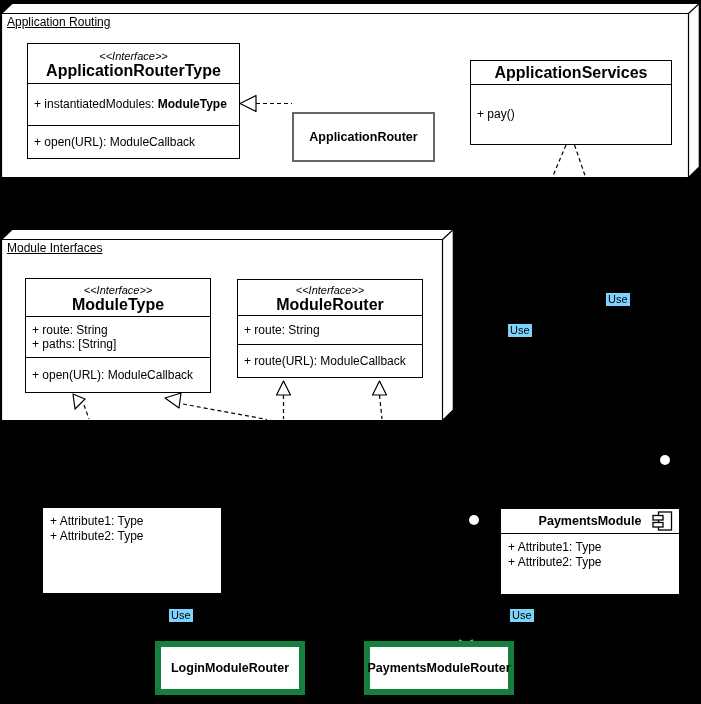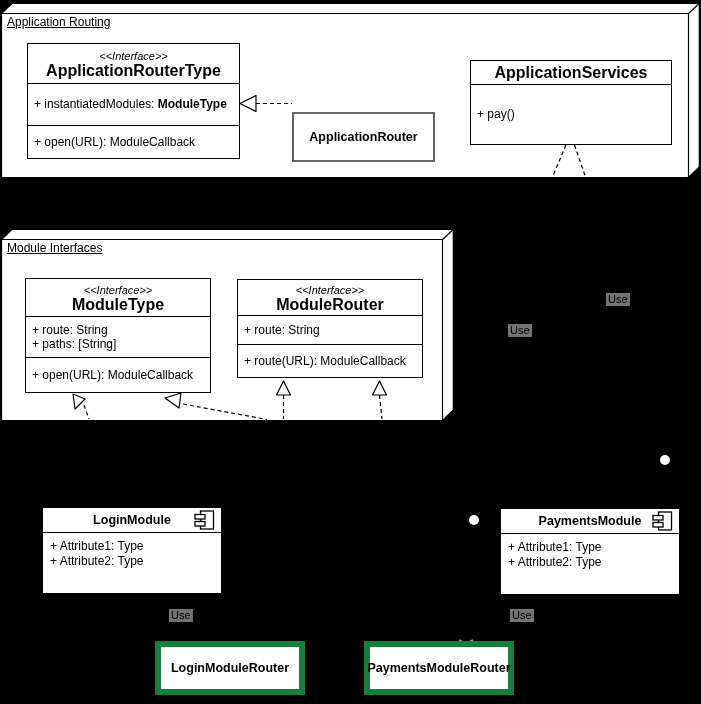--- a/index.html
+++ b/index.html
@@ -34,21 +34,21 @@
   .black-border{border:6px solid #15803d;}
   .comp{position:absolute;z-index:1;background:#fff;border:1px solid #000;box-sizing:border-box;}
   .comp-title{
     position:relative;height:25px;border-bottom:1px solid #000;box-sizing:border-box;
     display:flex;align-items:center;justify-content:center;
     font-weight:bold;font-size:12.5px;white-space:pre;
   }
   .comp-body{padding:6px 0 0 7px;}
   .comp-icon{position:absolute;right:5px;top:2px;}
   .use{
-    position:absolute;z-index:2;background:#737373;color:#000;
+    position:absolute;z-index:2;background:#7dd3fc;color:#000;
     font-size:11px;line-height:13px;padding:0 2px;white-space:pre;
   }
 </style>
 </head>
 <body>
 
 <svg id="overlay" width="701" height="704">
 
   <g fill="#fff" stroke="#000" stroke-width="1.2" stroke-linejoin="round">
     <path d="M1.5,13.5 L12,3.5 H699.3 V167 L688.5,177.5 H1.5 Z"></path>
@@ -136,30 +136,20 @@
   </div>
   <div class="sec body-sec" style="height:29px;">
     <div class="line">+ route: String</div>
   </div>
   <div class="sec body-sec" style="flex:1;">
     <div class="line">+ route(URL): ModuleCallback</div>
   </div>
 </div>
 
 <div class="comp" style="left:42px;top:507px;width:180px;height:87px;">
-  <div class="comp-title">
-    <span>LoginModule</span>
-    <svg class="comp-icon" width="22" height="21">
-      <g fill="#fff" stroke="#000" stroke-width="1.3">
-        <rect x="6.5" y="1" width="13" height="18"></rect>
-        <rect x="1" y="4.5" width="10" height="4.5"></rect>
-        <rect x="1" y="11.5" width="10" height="4.5"></rect>
-      </g>
-    </svg>
-  </div>
   <div class="comp-body">
     <div class="line">+ Attribute1: Type</div>
     <div class="line">+ Attribute2: Type</div>
   </div>
 </div>
 
 <div class="comp" style="left:500px;top:508px;width:180px;height:87px;">
   <div class="comp-title">
     <span>PaymentsModule</span>
     <svg class="comp-icon" width="22" height="21">

